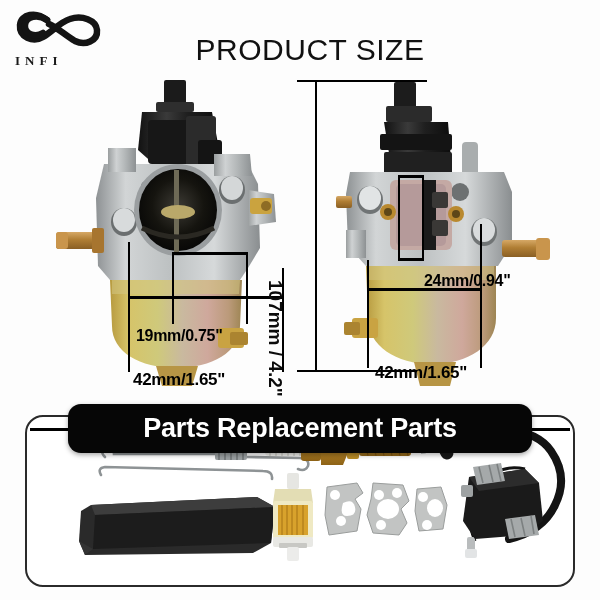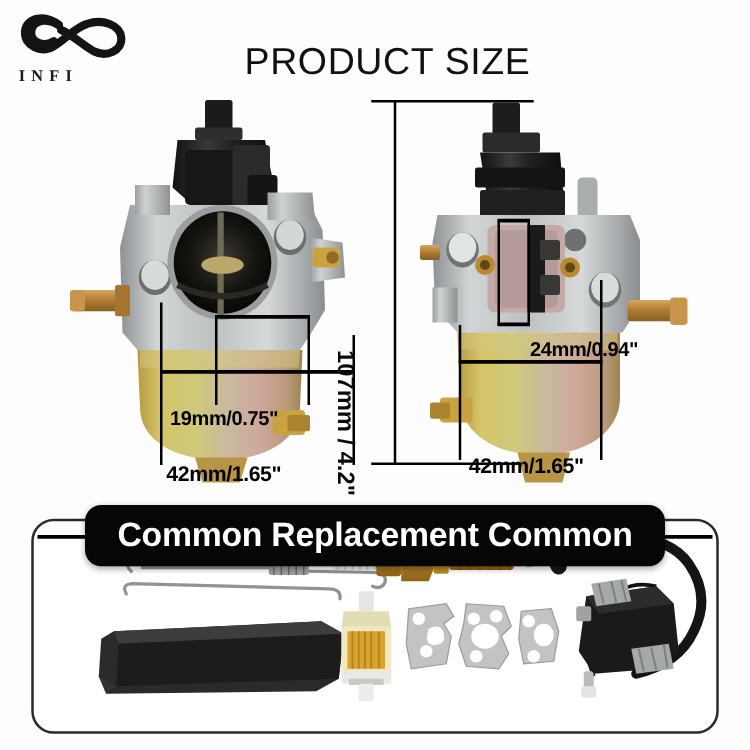--- a/index.html
+++ b/index.html
@@ -389,16 +389,16 @@
       <path d="M34 44 L62 40 L66 58 L38 62 Z" fill="#a5a9aa"></path>
       <path d="M40 44 L44 60 M50 42 L54 59 M58 41 L62 58" stroke="#7c8081" stroke-width="1.6"></path>
       <path d="M66 96 L96 92 L100 112 L70 116 Z" fill="#a5a9aa"></path>
       <path d="M72 96 L76 114 M82 95 L86 113 M92 93 L95 111" stroke="#7c8081" stroke-width="1.6"></path>
       <rect x="22" y="62" width="12" height="12" rx="2" fill="#9ea2a3"></rect>
     </svg>
   </div>
 
   <div class="banner-rail"></div>
   <div class="banner">
-    <span class="banner-text">Common Replacement Common</span>
+    <span class="banner-text">Parts Replacement Parts</span>
   </div>
 
 </div>
 
 </body></html>

